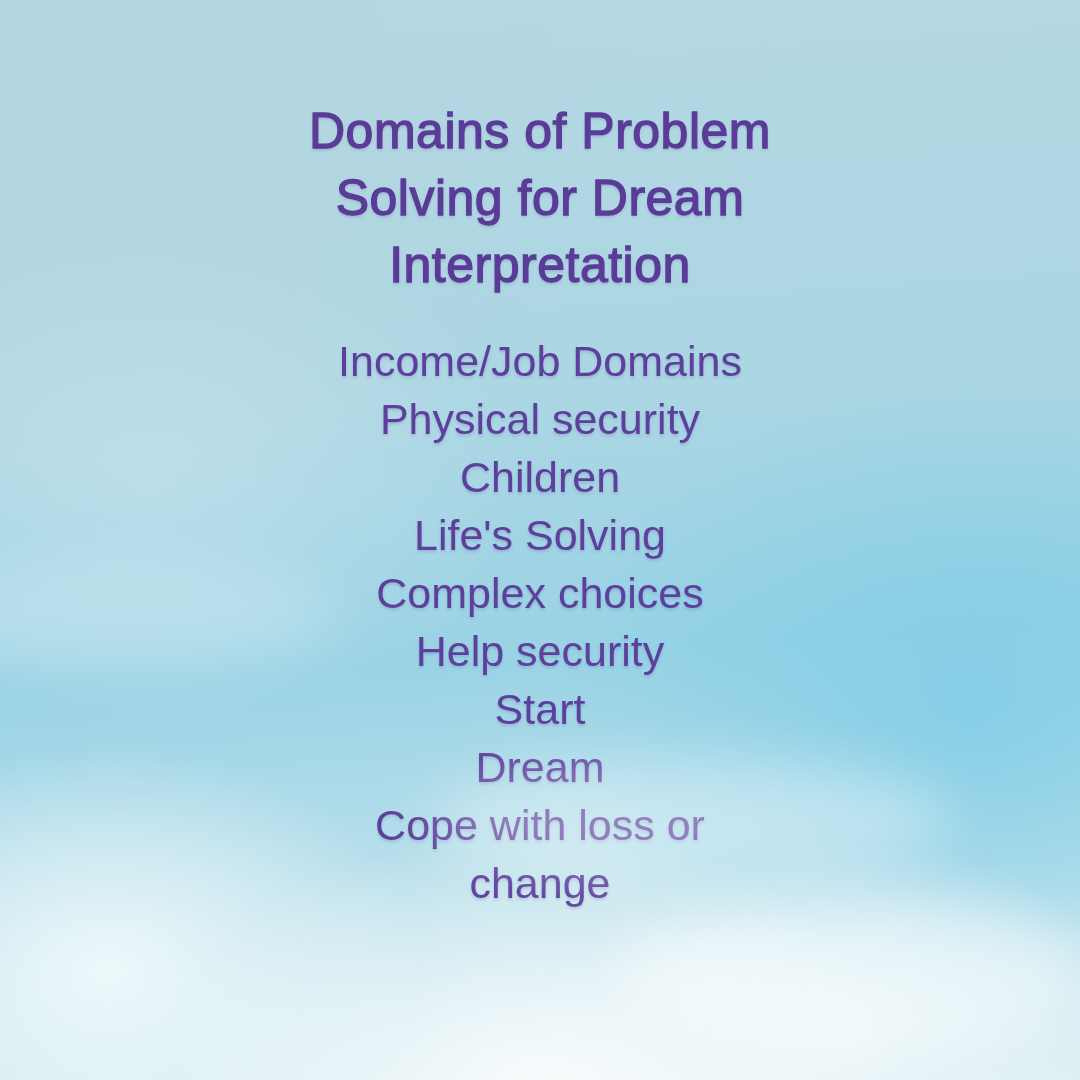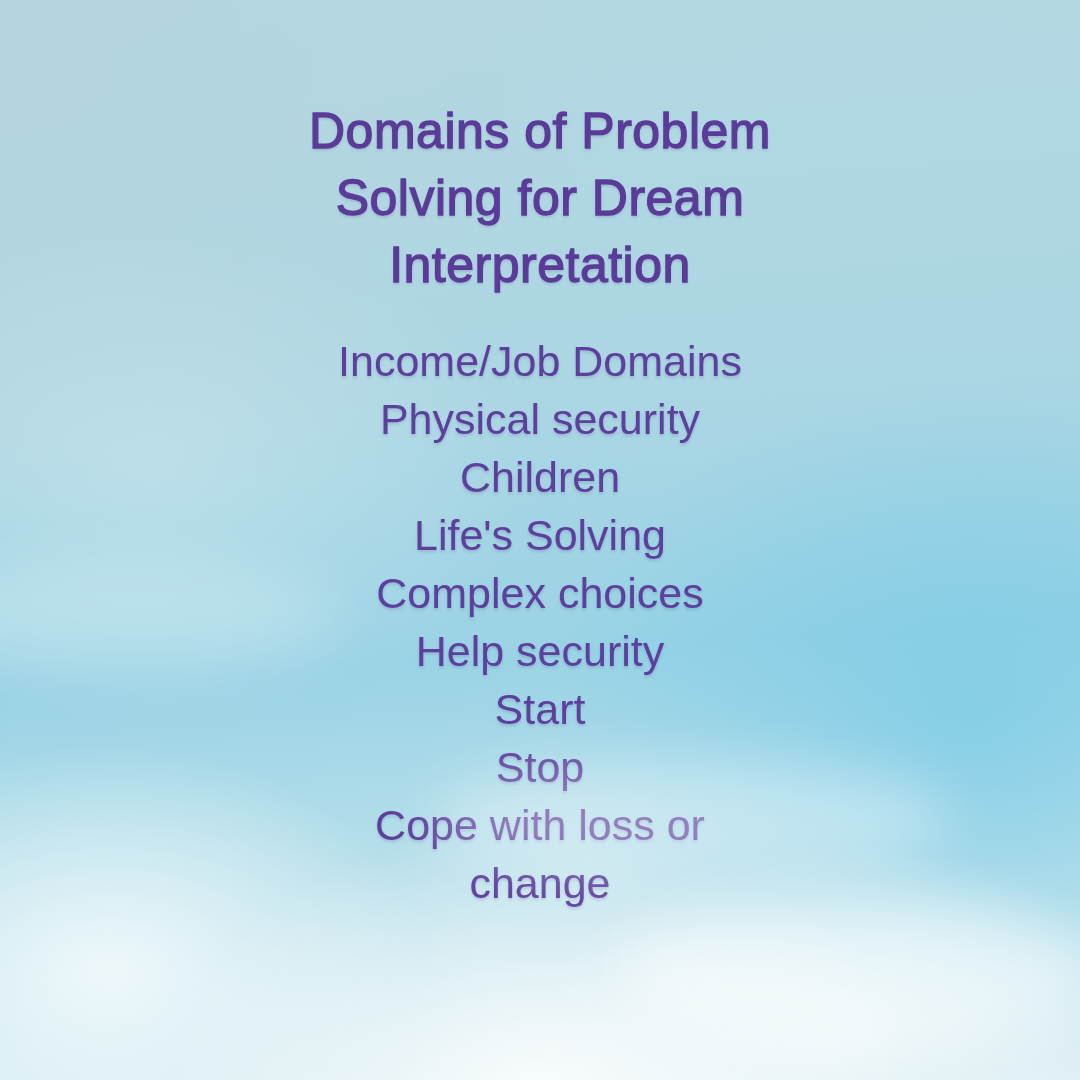--- a/index.html
+++ b/index.html
@@ -68,17 +68,17 @@
 Interpretation</h1>
 
   <div class="domain-list">
     <div class="domain-item">Income/Job Domains</div>
     <div class="domain-item">Physical security</div>
     <div class="domain-item">Children</div>
     <div class="domain-item">Life's Solving</div>
     <div class="domain-item">Complex choices</div>
     <div class="domain-item">Help security</div>
     <div class="domain-item">Start</div>
-    <div class="domain-item">Stop</div>
+    <div class="domain-item">Dream</div>
     <div class="domain-item">Cope with loss or
 change</div>
   </div>
 </div>
 
 </body></html>

